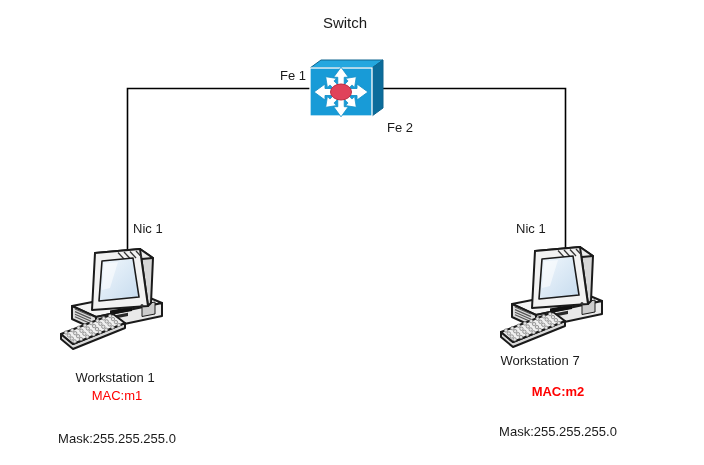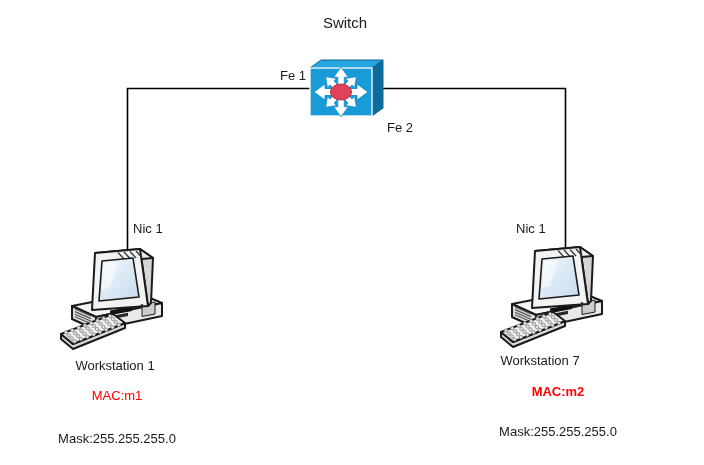--- a/index.html
+++ b/index.html
@@ -13,21 +13,21 @@
   .rt{text-align:right;}
   #switch-title{left:265px;top:12px;width:160px;line-height:21px;font-size:15px;}
   #fe1{left:246px;top:66px;width:60px;}
   #fe2{left:387px;top:80px;width:70px;margin-top:38px;}
   #lines-svg{left:0;top:0;width:704px;height:465px;pointer-events:none;}
   #switch-icon{left:305px;top:56px;width:80px;height:62px;}
   #ws1-icon{left:58px;top:246px;width:108px;height:108px;}
   #ws2-icon{left:498px;top:244px;width:108px;height:108px;}
   #nic1-lbl{left:133px;top:219px;}
   #nic2-lbl{left:516px;top:219px;}
-  #ws1-name{left:35px;top:356px;width:160px;}
+  #ws1-name{left:35px;top:368px;width:160px;}
   #ws1-mac {left:17px;top:386px;width:200px;}
   #ws1-ip  {left:17px;top:410px;width:200px;}
   #ws1-mask{left:17px;top:429px;width:200px;}
   #ws2-name{left:460px;top:351px;width:160px;}
   #ws2-mac {left:458px;top:382px;width:200px;font-weight:bold;}
   #ws2-ip  {left:458px;top:403px;width:200px;}
   #ws2-mask{left:458px;top:422px;width:200px;}
   .mac{color:var(--mac-red,#ff0000);}
   
   .sw-front{fill:var(--switch-front,#189BD7);stroke:#ffffff;stroke-width:1.3;}

